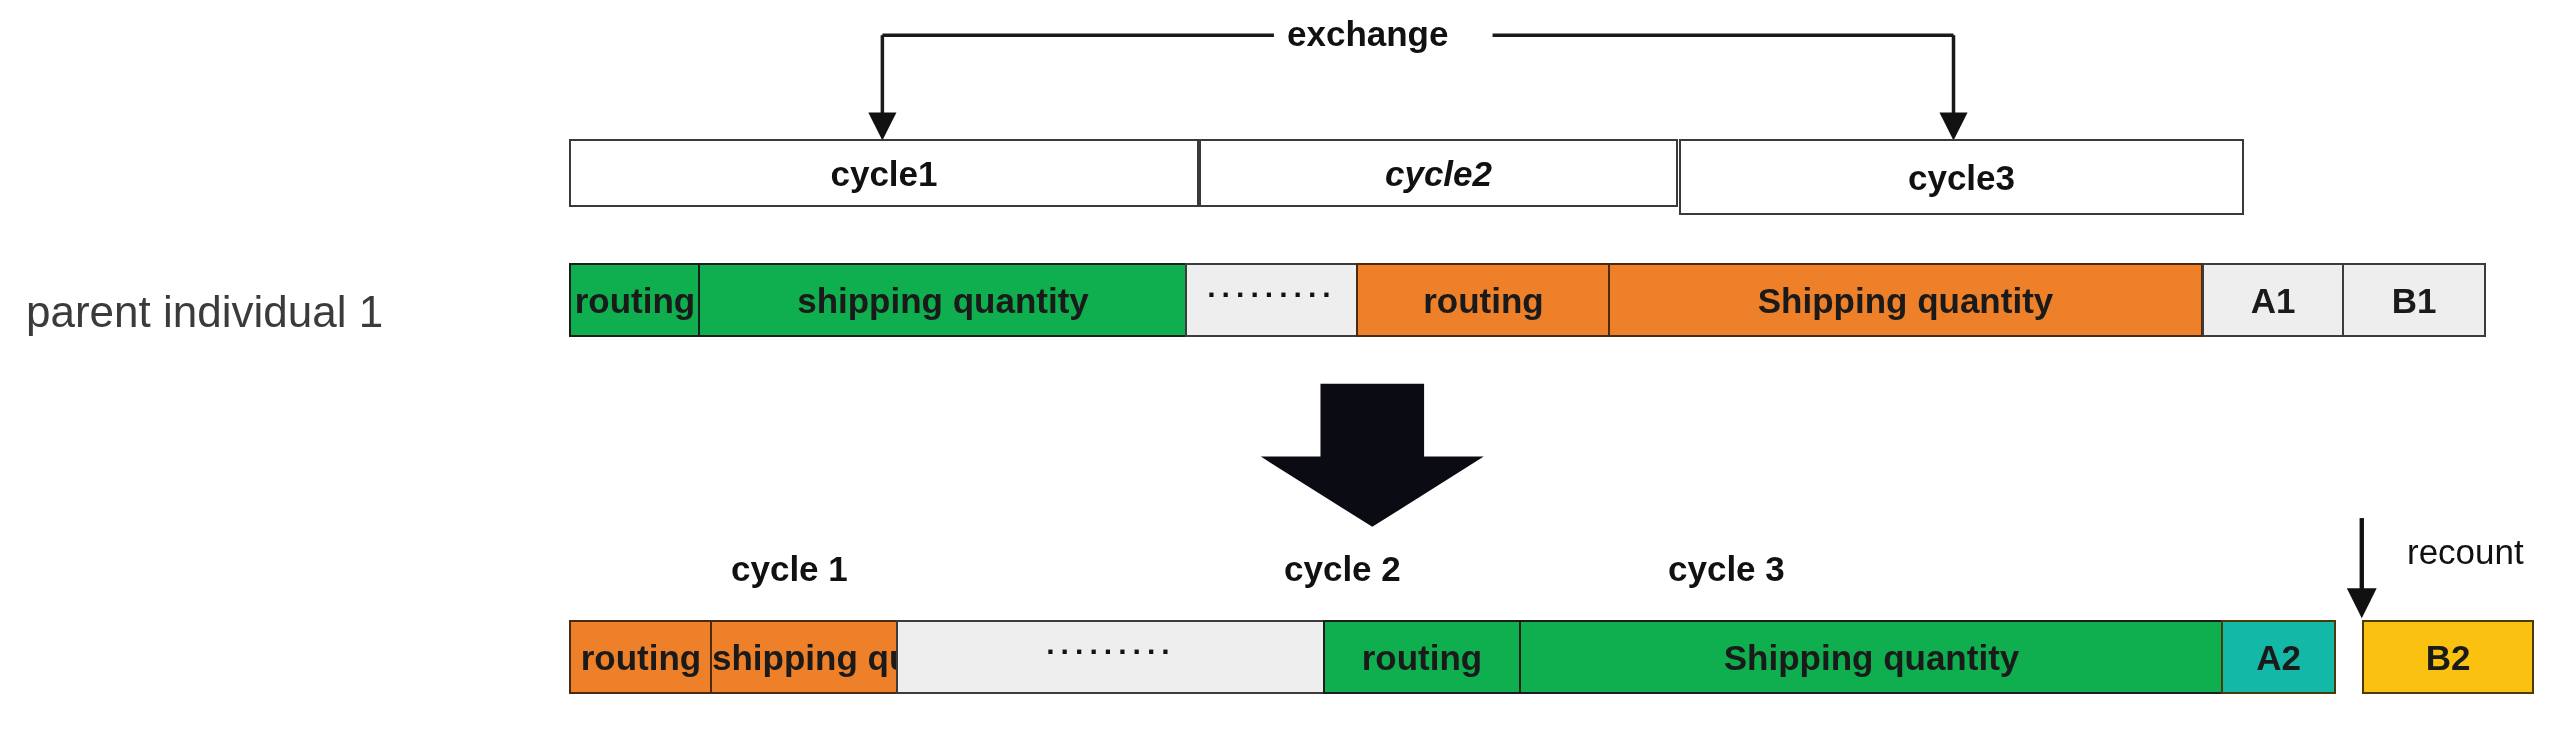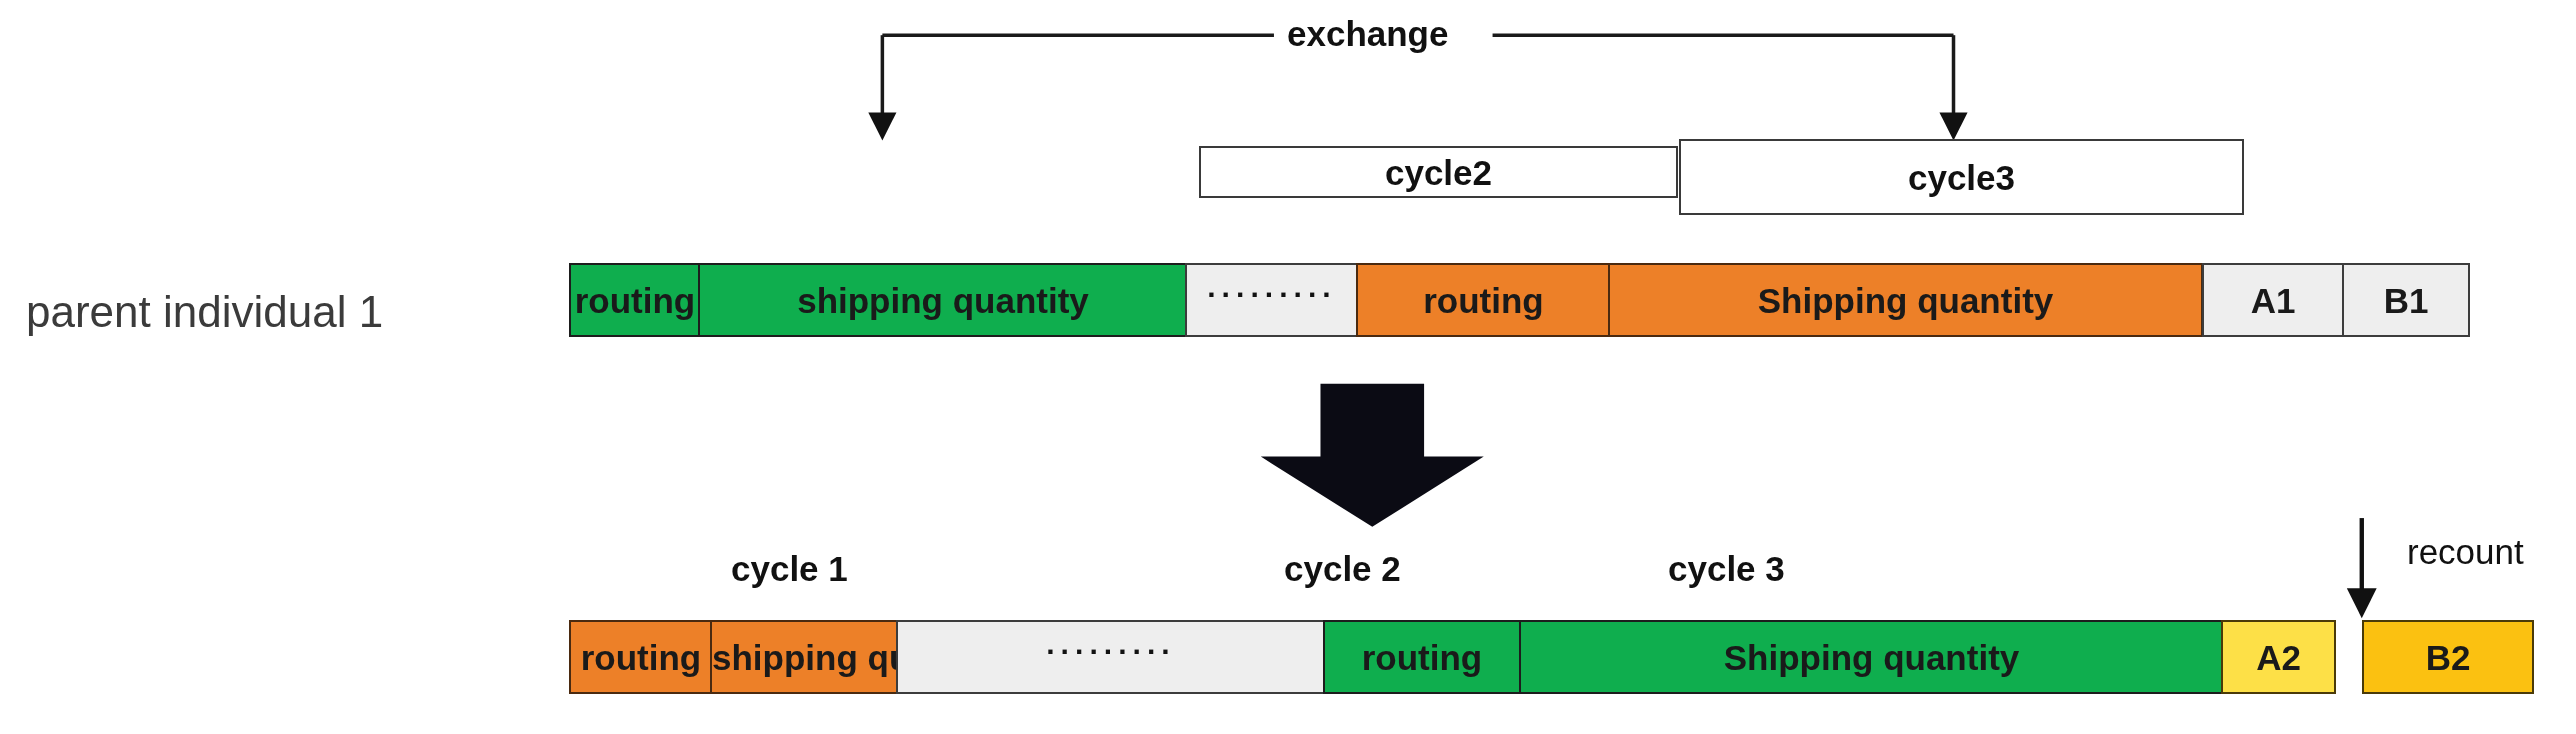--- a/index.html
+++ b/index.html
@@ -123,21 +123,24 @@
     </g>
 
     <g>
       <path d="M 2690 590 L 2690 684" stroke="#111111" stroke-width="5" fill="none"></path>
       <polygon points="2690,704 2673,670 2707,670" fill="#111111"></polygon>
     </g>
   </svg>
 
   <div class="label exchange" style="left:1287px; top:16px;">exchange</div>
 
-  <div class="cell cycle-box" style="left:1199px; top:146px; width:479px;  height:52px;">
+  <div class="cell cycle-box" style="left:569px;  top:139px; width:630px;  height:68px;">
+    <span>cycle1</span>
+  </div>
+  <div class="cell cycle-box" style="left:1199px; top:139px; width:479px;  height:68px;font-style:italic;">
     <span>cycle2</span>
   </div>
   <div class="cell cycle-box" style="left:1679px; top:139px; width:565px;  height:76px;">
     <span>cycle3</span>
   </div>
 
   <div class="row-label" style="left:26px; top:290px;">parent individual 1</div>
 
   <div class="cell seg green" style="left: 569px; top: 263px; width: 132px; height: 74px; background: rgb(15, 174, 78);">
     <span>routing</span>
@@ -150,21 +153,21 @@
   </div>
   <div class="cell seg orange" style="left: 1356px; top: 263px; width: 255px; height: 74px; background: rgb(237, 128, 40);">
     <span>routing</span>
   </div>
   <div class="cell seg orange" style="left: 1608px; top: 263px; width: 595px; height: 74px; background: rgb(237, 128, 40);">
     <span>Shipping quantity</span>
   </div>
   <div class="cell seg gray" style="left: 2202px; top: 263px; width: 142px; height: 74px; background: rgb(238, 238, 238);">
     <span>A1</span>
   </div>
-  <div class="cell seg gray" style="left: 2342px; top: 263px; width: 128px; height: 74px; background: rgb(238, 238, 238);">
+  <div class="cell seg gray" style="left: 2342px; top: 263px; width: 144px; height: 74px; background: rgb(238, 238, 238);">
     <span>B1</span>
   </div>
 
   <div class="label" style="left:731px;  top:551px;text-align:center;">cycle 1</div>
   <div class="label" style="left:1284px; top:551px;">cycle 2</div>
   <div class="label" style="left:1668px; top:551px;">cycle 3</div>
 
   <div class="label recount" style="left:2407px; top:534px;">recount</div>
 
 
@@ -176,21 +179,21 @@
   </div>
   <div class="cell seg gray" style="left: 896px; top: 620px; width: 430px; height: 74px; background: rgb(238, 238, 238);">
     <span class="dots">·········</span>
   </div>
   <div class="cell seg green" style="left: 1323px; top: 620px; width: 198px; height: 74px; background: rgb(15, 174, 78);">
     <span>routing</span>
   </div>
   <div class="cell seg green" style="left: 1519px; top: 620px; width: 705px; height: 74px; background: rgb(15, 174, 78);">
     <span>Shipping quantity</span>
   </div>
-  <div class="cell seg yellow" style="left: 2221px; top: 620px; width: 115px; height: 74px; background: #fde047;">
+  <div class="cell seg yellow" style="left: 2221px; top: 620px; width: 115px; height: 74px; background: #14b8a6;">
     <span>A2</span>
   </div>
   <div class="cell seg yellow" style="left: 2362px; top: 620px; width: 172px; height: 74px; background: rgb(251, 193, 17);">
     <span>B2</span>
   </div>
 
 </div>
 
 
 </body></html>

